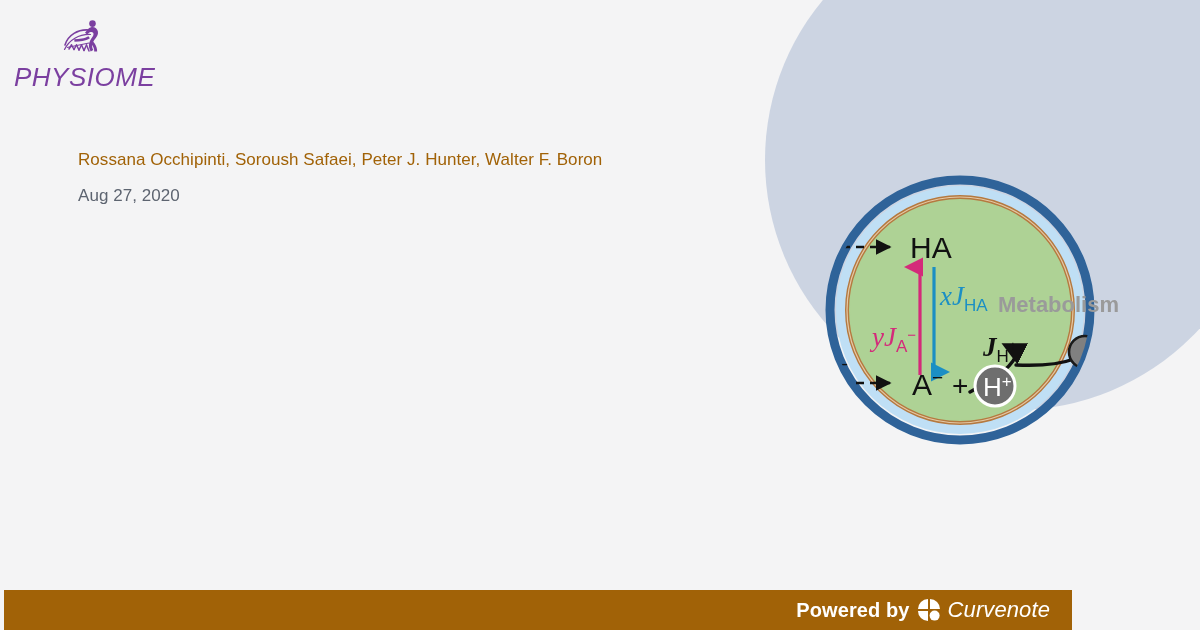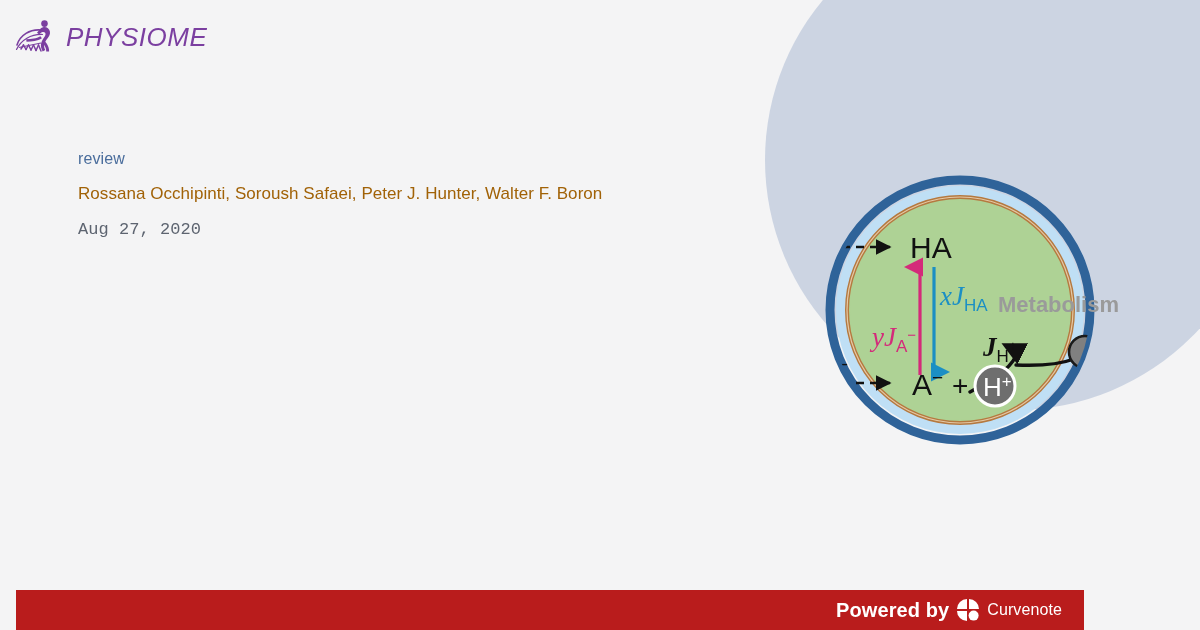--- a/index.html
+++ b/index.html
@@ -39,20 +39,21 @@
 
   
   .brand {
     position: absolute;
     top: 18px;
     left: 14px;
     display: flex;
     align-items: center;
     gap: 6px;
     z-index: 5;
+    flex-direction: column;
   }
   .brand-mark { width: 46px; height: 38px; display: block; }
   .brand-word {
     font-family: "Liberation Sans", sans-serif;
     font-style: italic;
     font-weight: 400;
     font-size: 26px;
     letter-spacing: 0.5px;
     color: #7b3fa0;
   }
@@ -89,65 +90,65 @@
     font-size: 17px;
     color: #a16207;
     margin-bottom: 16px;
     letter-spacing: 0.05px;
   }
 
   .date {
     font-size: 17px;
     color: #5d6470;
     letter-spacing: 0.05px;
-    font-family: Liberation Mono, monospace;
   }
 
   
   .figure {
     position: absolute;
     left: 820px;
     top: 160px;
     width: 300px;
     height: 300px;
     z-index: 4;
   }
   .figure svg { display: block; width: 300px; height: 300px; overflow: visible; }
 
   
   .footer {
     position: absolute;
-    left: 16px;
+    left: 4px;
     bottom: 0;
     width: 1068px;
     height: 40px;
-    background: #b91c1c;
+    background: #a16207;
     z-index: 10;
   }
   .powered {
     position: absolute;
     right: 22px;
     top: 0;
     height: 40px;
     display: flex;
     align-items: center;
     gap: 8px;
   }
   .powered-text {
     color: #ffffff;
     font-size: 20px;
     font-weight: bold;
     letter-spacing: 0.1px;
   }
   .cn-mark { width: 22px; height: 22px; display: block; }
   .cn-word {
     color: #ffffff;
-    font-size: 16px;
+    font-size: 22px;
     font-weight: 400;
     letter-spacing: 0.1px;
+    font-style: italic;
   }
 </style>
 </head>
 <body>
 
 <div class="card">
 
   <div class="bg-circle"></div>
 
   <div class="brand">
@@ -174,21 +175,20 @@
           <path d="M22 32.5 L24.5 27"></path>
           <path d="M24.5 27 L27 33"></path>
         </g>
         <path d="M5 29.5 L27 25" fill="none" stroke="#7b3fa0" stroke-width="1.1"></path>
       </svg>
     </span>
     <span class="brand-word">PHYSIOME</span>
   </div>
 
   <div class="content">
-    <div class="kicker">review</div>
     <div class="authors">Rossana Occhipinti, Soroush Safaei, Peter J. Hunter,  Walter F. Boron</div>
     <div class="date">Aug 27, 2020</div>
   </div>
 
   <div class="figure">
     <svg viewBox="0 0 300 300" xmlns="http://www.w3.org/2000/svg">
       <defs>
         <marker id="arrHead" markerWidth="7" markerHeight="7" refX="5.4" refY="3" orient="auto">
           <path d="M0,0 L6,3 L0,6 z" fill="#111111"></path>
         </marker>

